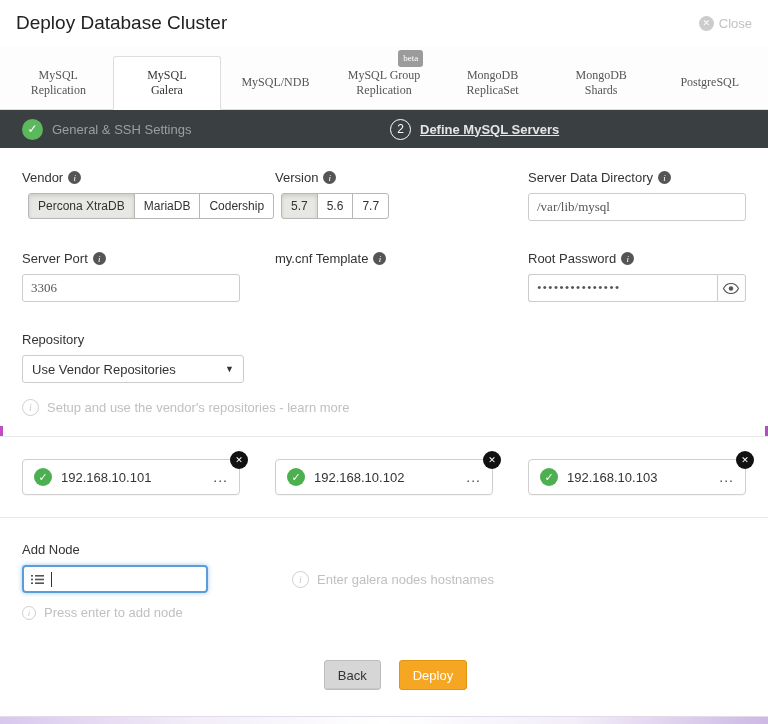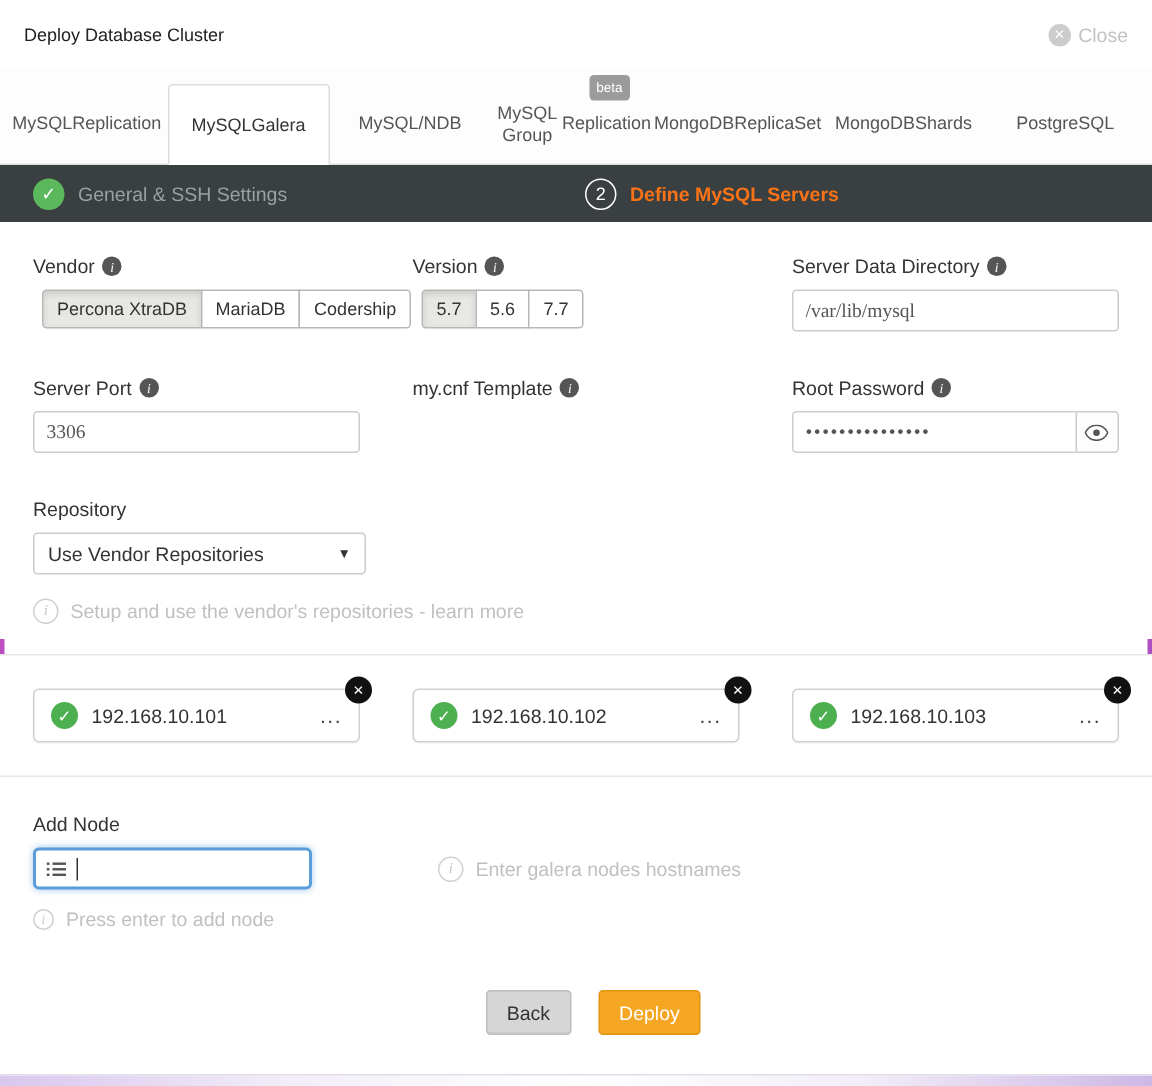--- a/index.html
+++ b/index.html
@@ -9,48 +9,48 @@
   
   .edge { position:absolute; z-index:0; }
   .edge-left { left:0; top:426px; width:3px; height:80px; background:linear-gradient(#c04fc1,#7d4bc7); }
   .edge-right { right:0; top:426px; width:3px; height:80px; background:linear-gradient(#b14fc1,#8a5ad0); }
   .edge-bottom { left:0; bottom:0; width:768px; height:8px; border-top:1px solid #e2dcea;
     background:linear-gradient(90deg,#d9c7ee,#f2edf8 25%,#ffffff 50%,#f2edf8 75%,#cdb8e5); }
 
   
   .hdr { position:relative; z-index:2; height:46px; display:flex; align-items:center; justify-content:space-between;
     padding:0 16px 0 16px; background:#fff; }
-  .hdr h1 { font-size:12px; font-weight:500; color:#222; }
+  .hdr h1 { font-size:19px; font-weight:500; color:#222; }
   .close-btn { display:flex; align-items:center; gap:5px; color:#c2c2c2; font-size:13px; cursor:pointer; }
   .close-glyph { display:inline-flex; align-items:center; justify-content:center; width:15px; height:15px;
     border-radius:50%; background:#cccccc; color:#fff; font-size:9px; line-height:1; }
 
   
   .tabs { position:relative; z-index:2; display:flex; align-items:stretch; height:64px; padding:10px 4px 0;
     background:#fdfdfd; border-bottom:1px solid #ddd; }
-  .tab { flex:1 1 0; display:flex; flex-direction:row; align-items:center; justify-content:center;
-    font-size:12px; color:#555; line-height:15px; text-align:center; cursor:pointer; position:relative;
-    border:1px solid transparent; }
+  .tab { flex:1 1 0; display:flex; flex-direction:column; align-items:center; justify-content:center;
+    font-size:12px; color:#555; line-height:15px; text-align:left; cursor:pointer; position:relative;
+    border:1px solid transparent;font-family:Liberation Serif, serif; }
   .tab.active { background:#fff; border:1px solid #ddd; border-bottom-color:#fff; margin-bottom:-1px;
     border-radius:3px 3px 0 0; color:#333; }
   .beta-badge { position:absolute; top:-7px; right:14px; background:#9b9b9b; color:#fff; font-size:9px;
     padding:1px 5px; border-radius:3px; }
 
   
   .wizard { position:relative; z-index:2; height:38px; background:#3a3f41; display:flex; align-items:center; }
   .wstep { display:flex; align-items:center; gap:9px; }
   .wstep1 { margin-left:22px; cursor:pointer; }
   .wstep2 { position:absolute; left:390px; }
   .wcircle { width:21px; height:21px; border-radius:50%; display:inline-flex; align-items:center; justify-content:center;
     font-size:12px; }
   .wcircle.done { background:#5cb85c; color:#fff; }
   .wcircle.num { border:1px solid #fff; color:#fff; font-size:12px; }
   .wlabel { font-size:13px; }
   .wlabel.done { color:#9aa0a2; }
-  .wlabel.current { color:#f97316; font-weight:bold; }
+  .wlabel.current { color:#e5e5e5; font-weight:bold;text-decoration:underline; }
 
   
   .form { position:relative; z-index:1; padding:22px 22px 0; }
   .row { display:flex; gap:35px; margin-bottom:30px;justify-content:center; }
   .col { width:218px; }
   .lbl { display:flex; align-items:center; gap:5px; font-size:13px; color:#333; margin-bottom:8px; }
   .info-dark { display:inline-flex; align-items:center; justify-content:center; width:13px; height:13px;
     border-radius:50%; background:#555; color:#fff; font-size:9px; font-style:italic; font-family:"Liberation Serif",serif; }
   .btn-group { display:inline-flex; }
   .seg { height:26px; padding:0 9px; font-size:12px; color:#333; background:#fff; border:1px solid #b7b7b7;

